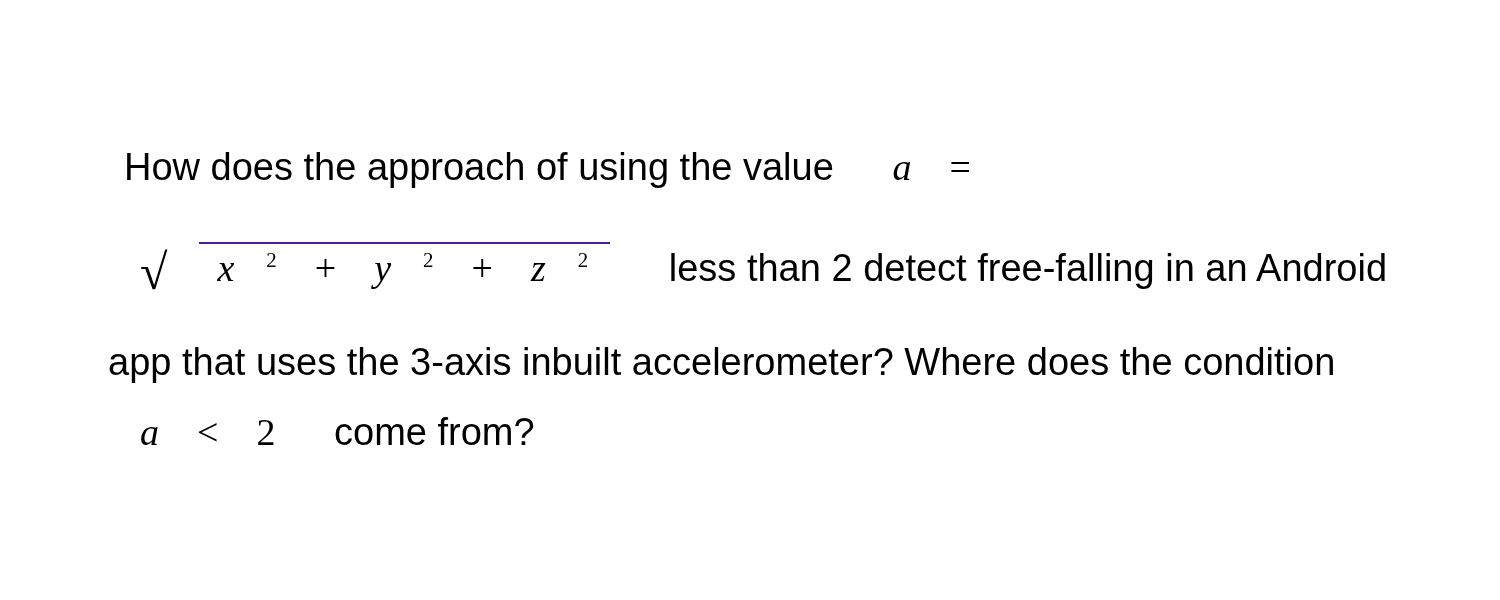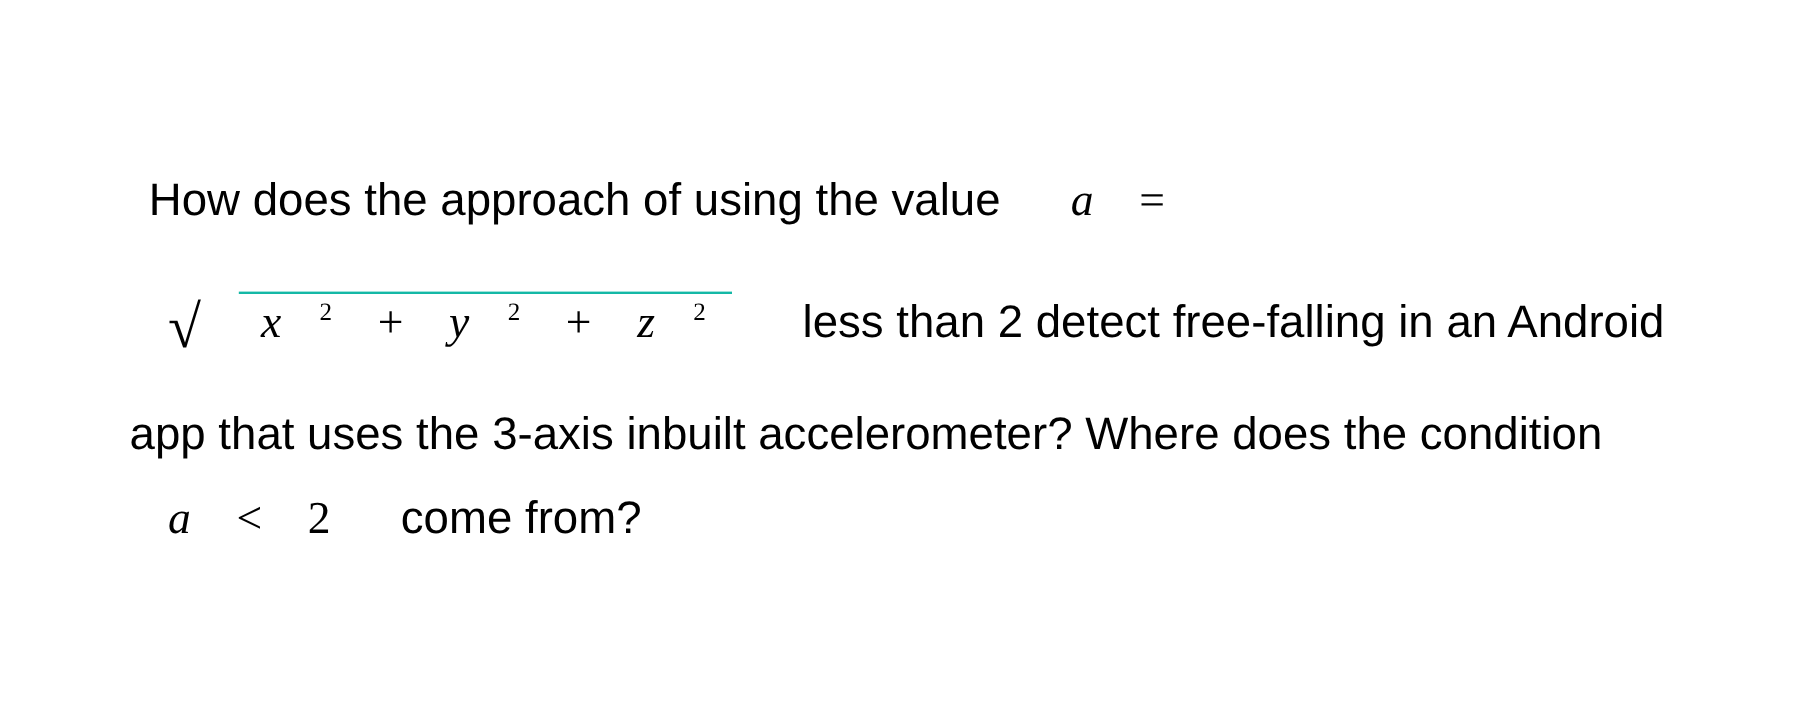--- a/index.html
+++ b/index.html
@@ -38,21 +38,21 @@
       font-style: normal;
     }
     .sqrt-symbol {
       font-style: normal;
       display: inline-block;
       position: relative;
       top: 8px;
       font-size: 50px;
     }
     .sqrt-content {
-      border-top: 2px solid #14b8a6;
+      border-top: 2px solid #4c1d95;
       padding: 3px 6px 0 2px;
       position: relative;
     }
     .sup {
       font-size: 0.55em;
       vertical-align: super;
       font-style: normal;
       position: relative;
       top: -1px;
     }

